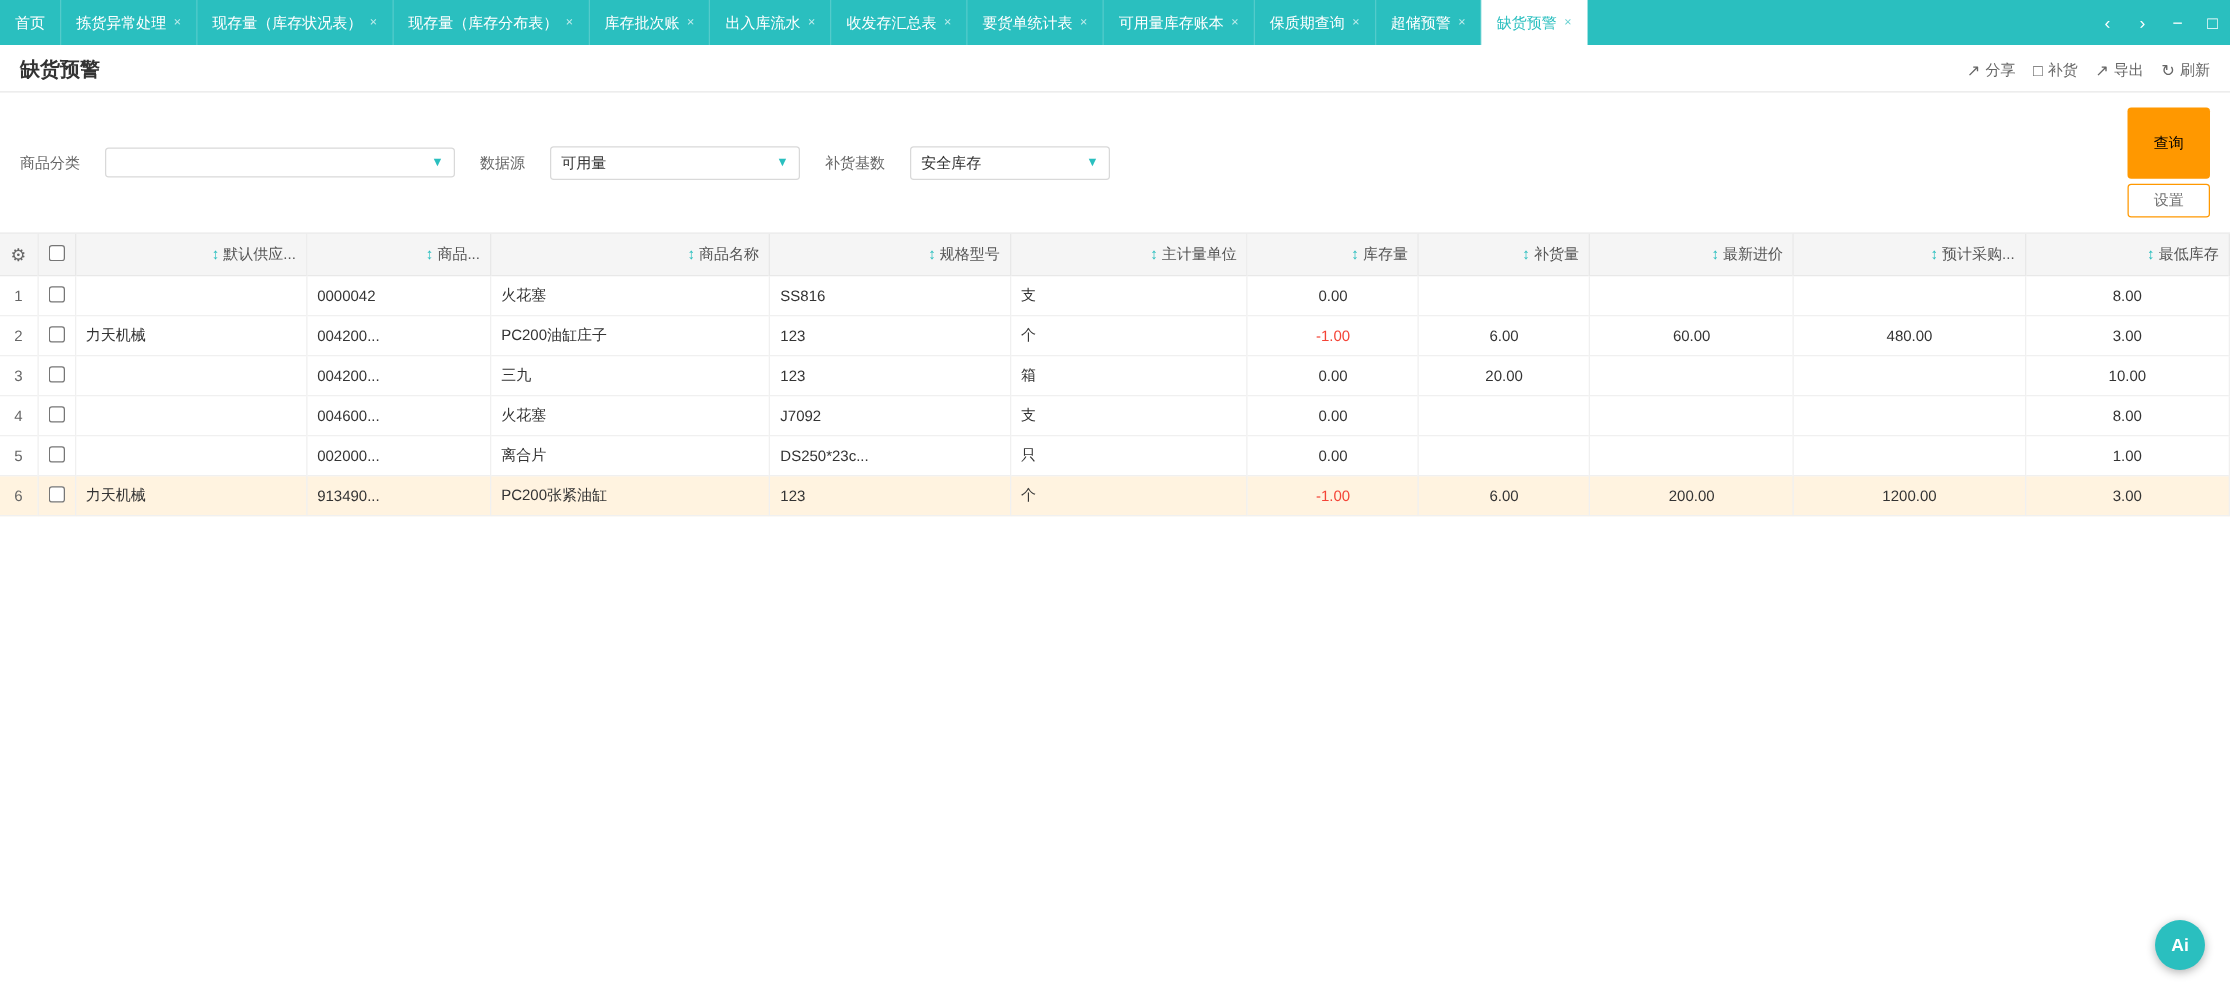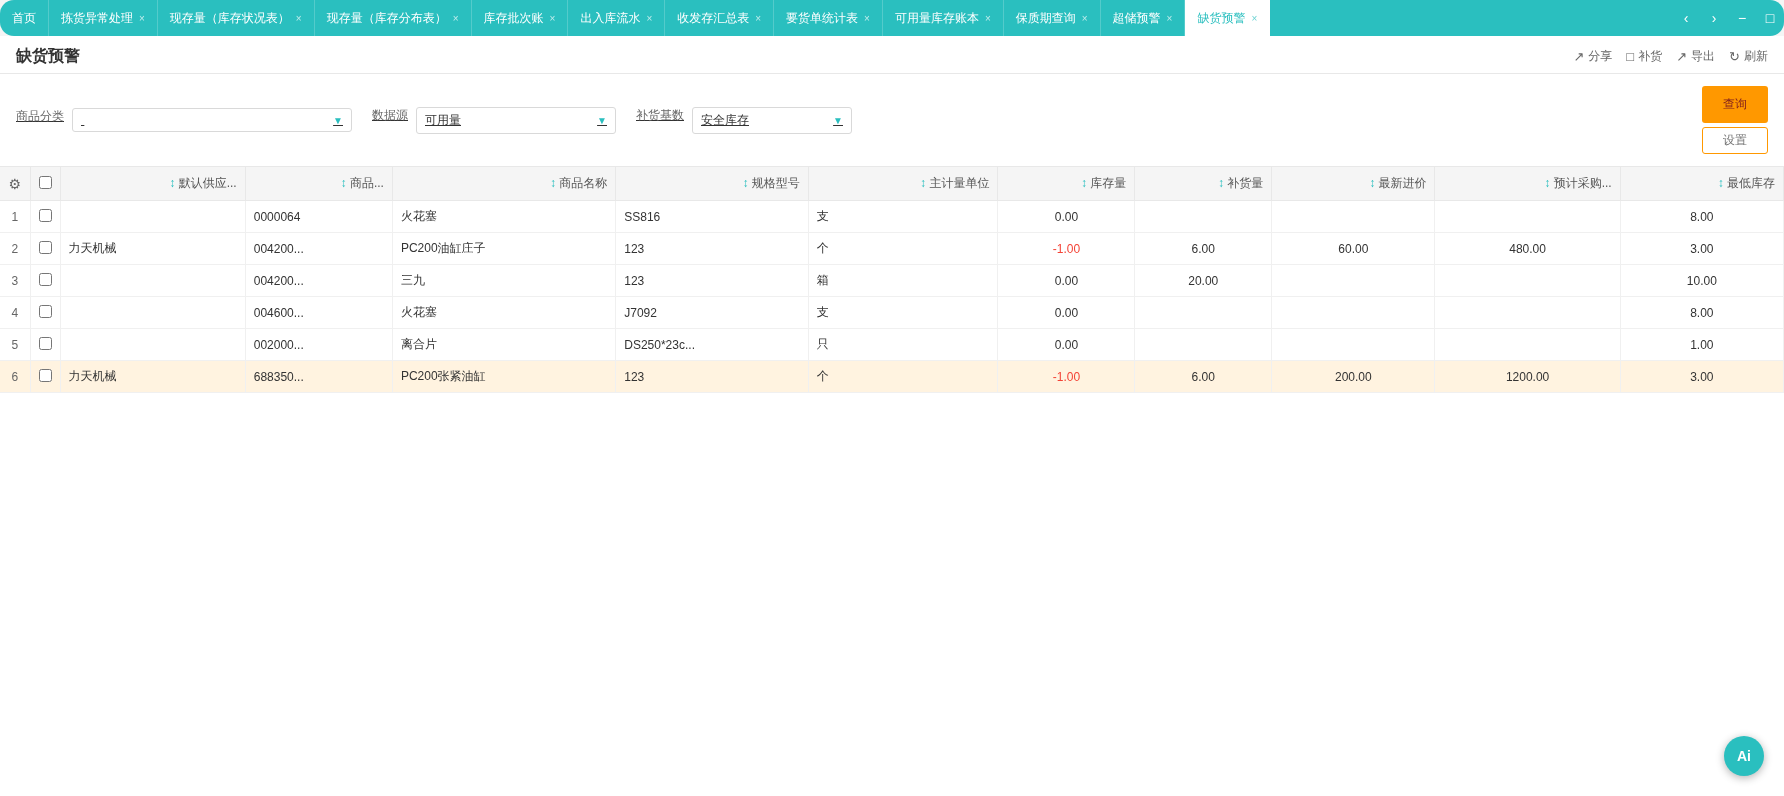--- a/index.html
+++ b/index.html
@@ -6,21 +6,20 @@
     body { font-family: 'Microsoft YaHei', Arial, sans-serif; font-size: 12px; background: #f5f5f5; color: #333; overflow: hidden; }
 
     
     .tab-bar {
       display: flex;
       align-items: center;
       background: #2abfbf;
       height: 36px;
       overflow: hidden;
       flex-shrink: 0;
-      border-radius: 14px;
     }
     .tab-item {
       display: flex;
       align-items: center;
       padding: 0 12px;
       height: 36px;
       color: #fff;
       font-size: 12px;
       white-space: nowrap;
       cursor: pointer;
@@ -88,22 +87,22 @@
     .filter-area {
       padding: 12px 16px;
       display: flex;
       align-items: center;
       gap: 20px;
       border-bottom: 1px solid #e8e8e8;
       flex-wrap: wrap;
     }
     .filter-group {
       display: flex;
-      gap: 8px;
-      text-decoration: underline;
+      align-items: center;
+      gap: 20px;
     }
     .filter-label {
       color: #666;
       white-space: nowrap;
       font-size: 12px;
     }
     .filter-select {
       display: flex;
       align-items: center;
       border: 1px solid #d9d9d9;
@@ -122,24 +121,24 @@
     .filter-value { color: #333; }
 
     .action-buttons {
       margin-left: auto;
       display: flex;
       flex-direction: column;
       gap: 4px;
     }
     .btn-query {
       background: #ff9800;
-      color: #7f1d1d;
+      color: #000000;
       border: none;
       border-radius: 3px;
-      padding: 10px 20px;
+      padding: 20px 20px;
       cursor: pointer;
       font-size: 12px;
       font-family: 'Microsoft YaHei', Arial, sans-serif;
     }
     .btn-settings {
       background: #fff;
       color: #737373;
       border: 1px solid #ff9800;
       border-radius: 3px;
       padding: 4px 20px;
@@ -319,21 +318,21 @@
               <span style="color:#2abfbf;">↕</span>
               最低库存
             </th>
           </tr>
         </thead>
         <tbody id="table-body">
         <tr>
               <td class="row-num">1</td>
               <td class="checkbox-cell"><input type="checkbox" style=""></td>
               <td></td>
-              <td>0000064</td>
+              <td>0000042</td>
               <td>火花塞</td>
               <td>SS816</td>
               <td>支</td>
               <td class="number">0.00</td>
               <td class="number"></td>
               <td class="number"></td>
               <td class="number"></td>
               <td class="number">8.00</td>
             </tr>
             <tr>
@@ -389,21 +388,21 @@
               <td class="number">0.00</td>
               <td class="number"></td>
               <td class="number"></td>
               <td class="number"></td>
               <td class="number">1.00</td>
             </tr>
             <tr class="highlighted">
               <td class="row-num">6</td>
               <td class="checkbox-cell"><input type="checkbox" style=""></td>
               <td>力天机械</td>
-              <td>688350...</td>
+              <td>913490...</td>
               <td>PC200张紧油缸</td>
               <td>123</td>
               <td>个</td>
               <td class="number" style="color: rgb(244, 67, 54);">-1.00</td>
               <td class="number">6.00</td>
               <td class="number">200.00</td>
               <td class="number">1200.00</td>
               <td class="number">3.00</td>
             </tr>
           </tbody>

